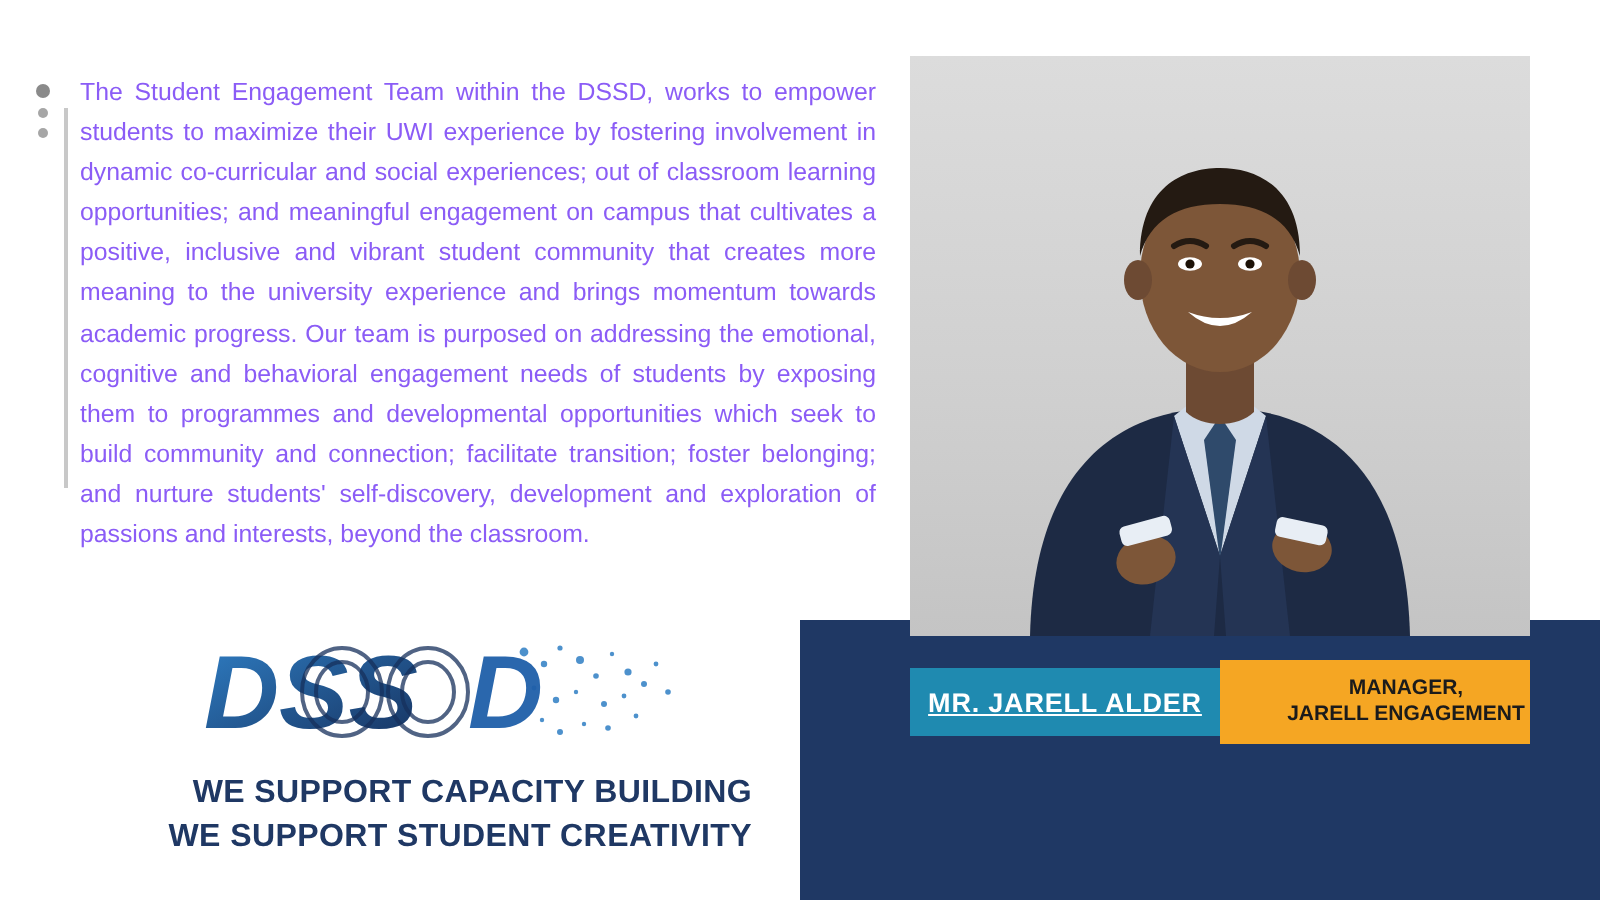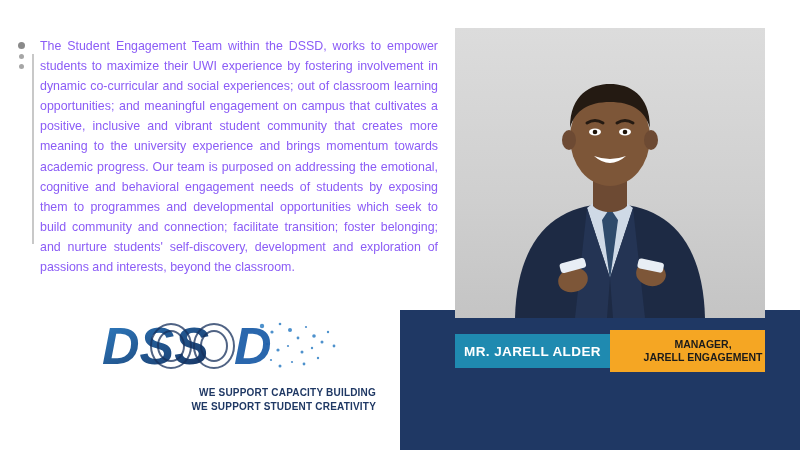--- a/index.html
+++ b/index.html
@@ -80,21 +80,21 @@
   .logo-wrap {
     position: relative;
     height: 58px;
     display: flex;
     align-items: center;
     justify-content: center;
   }
   .logo-svg { display: block; }
   .tagline {
     margin-top: 10px;
-    font-size: 10px;
+    font-size: 16px;
     font-weight: bold;
     color: #1f3864;
     line-height: 1.38;
     letter-spacing: .2px;
   }
 
   
   .photo-frame {
     position: absolute;
     left: 455px; top: 28px;
@@ -110,21 +110,21 @@
 
   
   .namebar {
     position: absolute;
     left: 455px; top: 334px;
     height: 34px;
     background: #1f8ab0;
     color: #ffffff;
     width: 155px;
     display: flex; align-items: center; justify-content: center;
-    font-size: 13.5px; font-weight: bold; letter-spacing: .4px;
+    font-size: 13.5px; font-weight: bold; letter-spacing: .4px; text-decoration: underline;
   }
   .rolebar {
     position: absolute;
     left: 610px; top: 330px;
     width: 155px; height: 42px;
     background: #f5a623;
     color: #1b1b1b;
     display: flex; flex-direction: column;
     align-items: center; justify-content: center;
     font-size: 10.5px; font-weight: bold; line-height: 1.25;

